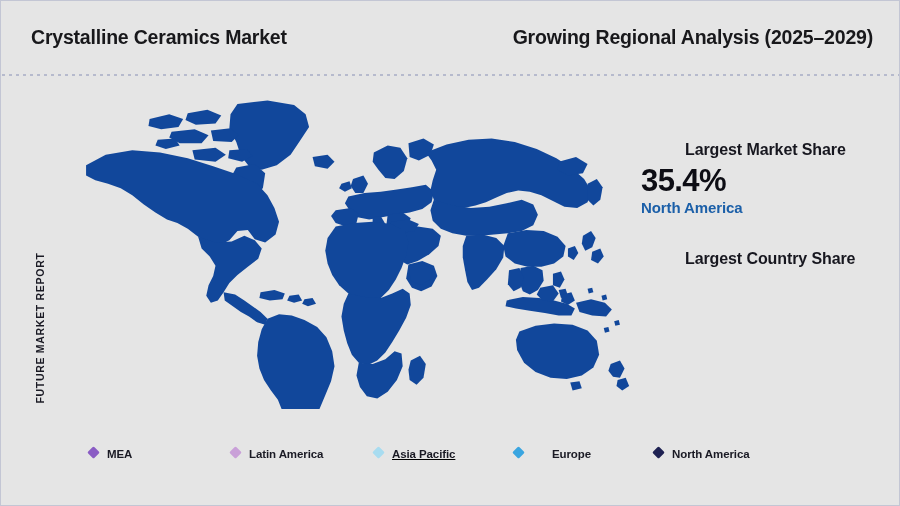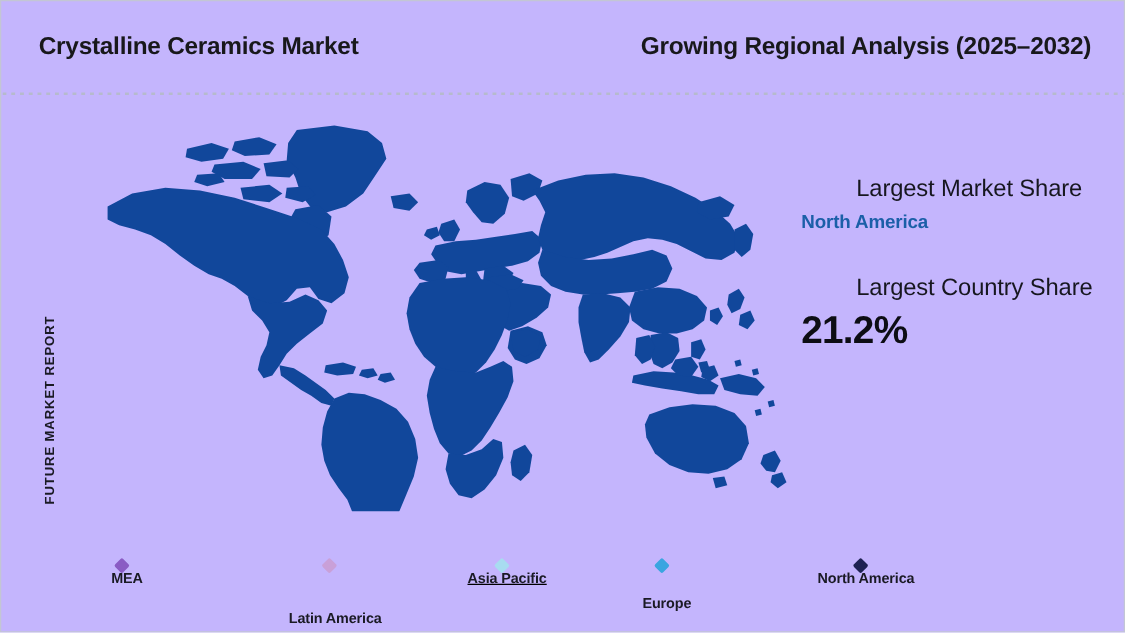--- a/index.html
+++ b/index.html
@@ -98,22 +98,22 @@
   
   .stats {
     position: absolute;
     left: 640px;
     top: 140px;
     width: 240px;
   }
   .stat-block { margin-bottom: 34px; }
   .stat-block:last-child { margin-bottom: 0; }
   .stat-label {
-    font-size: 19px;
-    font-weight: normal;
+    font-size: 16px;
+    font-weight: bold;
     color: #17171f;
     letter-spacing: -0.1px;
     margin-bottom: 6px;
     padding-left: 44px;
   }
   .stat-value {
     font-size: 31px;
     font-weight: bold;
     color: #0d0d14;
     line-height: 1.02;
@@ -132,48 +132,46 @@
     position: absolute;
     left: 88px;
     top: 447px;
     width: 700px;
     height: 20px;
   }
   .legend-item {
     position: absolute;
     top: 0;
     display: flex;
-    align-items: center;
     height: 20px;
     white-space: nowrap;
-    flex-direction: column;
   }
   .legend-dot {
     width: 9px;
     height: 9px;
     transform: rotate(45deg);
     border-radius: 1.5px;
     margin-right: 9px;
     flex: 0 0 auto;
   }
   .legend-label {
     font-size: 11.5px;
     font-weight: bold;
     color: #1a1a24;
     letter-spacing: -0.1px;
   }
 </style>
 </head>
 <body>
 
-<div id="infographic" style="background: #c4b5fd; border-color: rgb(195, 198, 212);">
+<div id="infographic" style="background: #e5e5e5; border-color: rgb(195, 198, 212);">
 
   <div class="header">
     <div class="header-title">Crystalline Ceramics Market</div>
-    <div class="header-subtitle">Growing Regional Analysis (2025–2032)</div>
+    <div class="header-subtitle">Growing Regional Analysis (2025–2029)</div>
   </div>
   <div class="header-divider"></div>
 
   <div class="brand-rail">
     <div class="brand-text">FUTURE MARKET REPORT</div>
   </div>
 
   <div class="map-wrap">
     <svg viewBox="0 0 1000 540" preserveAspectRatio="xMidYMid meet">
       <g id="land" fill="#11479b">
@@ -255,34 +253,34 @@
         <path d="M510 460 L534 462 L556 454 L572 440 L584 444 L586 466 L576 490 L560 510 L542 522 L524 518 L512 502 L506 482 Z"></path>
         <path d="M600 456 L616 448 L626 462 L622 486 L610 498 L598 490 L596 472 Z"></path>
         <path d="M596 292 L620 288 L638 298 L634 316 L616 326 L600 318 Z"></path>
       </g>
     </svg>
   </div>
 
   <div class="stats">
     <div class="stat-block">
       <div class="stat-label">Largest Market Share</div>
+      <div class="stat-value">35.4%</div>
       <div class="stat-region">North America</div>
     </div>
     <div class="stat-block">
       <div class="stat-label">Largest Country Share</div>
-      <div class="stat-value">21.2%</div>
     </div>
   </div>
 
   <div class="legend">
     <div class="legend-item" style="left:0px;">
       <span class="legend-dot" style="background: rgb(138, 92, 196);"></span>
       <span class="legend-label">MEA</span>
     </div>
-    <div class="legend-item" style="left:142px;gap:32px;">
+    <div class="legend-item" style="left:142px;">
       <span class="legend-dot" style="background: rgb(201, 160, 216);"></span>
       <span class="legend-label">Latin America</span>
     </div>
     <div class="legend-item" style="left:285px;text-decoration:underline;">
       <span class="legend-dot" style="background: rgb(168, 220, 240);"></span>
       <span class="legend-label">Asia Pacific</span>
     </div>
     <div class="legend-item" style="left:425px;gap:20px;">
       <span class="legend-dot" style="background: rgb(58, 165, 224);"></span>
       <span class="legend-label">Europe</span>

